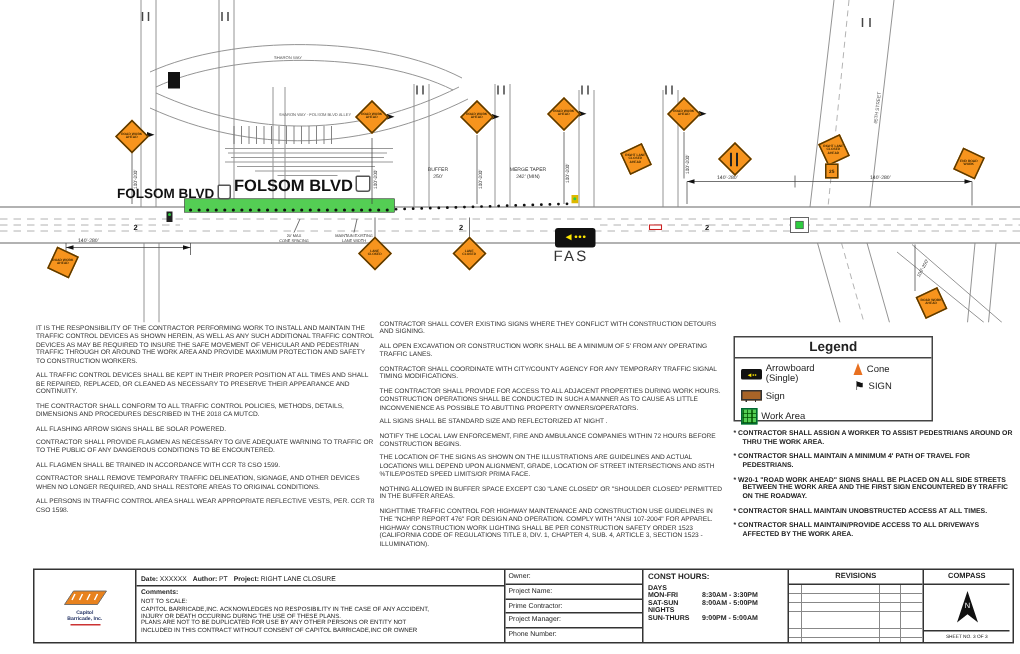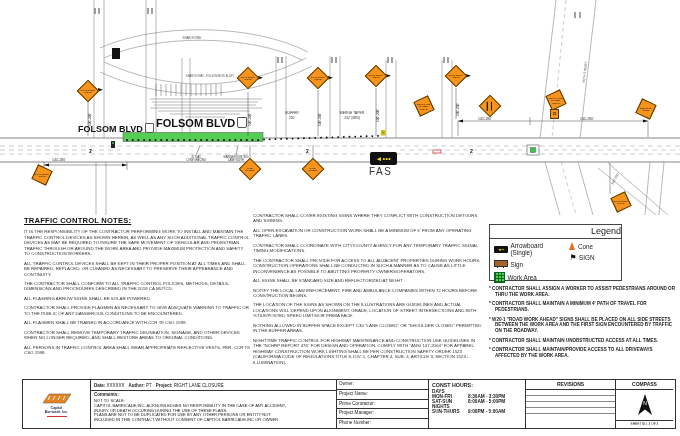--- a/index.html
+++ b/index.html
@@ -22,21 +22,21 @@
         font-size:3.2px;font-weight:bold;color:#3a2500;display:flex;align-items:center;justify-content:center;box-sizing:border-box;}
   #fas-board{position:absolute;left:370px;top:152px;width:27px;height:13px;background:#111;border-radius:2px;
         color:#FFE800;font-size:6.5px;line-height:13px;text-align:center;letter-spacing:.5px;}
   #fas-label{position:absolute;left:369px;top:166px;font-size:10px;letter-spacing:1.5px;color:#333;}
   
   .col{position:absolute;font-size:4.4px;line-height:1.24;color:#333;}
   .col p{margin:0 0 4px 0;}
   .notes-title{font-size:7.6px;font-weight:bold;text-decoration:underline;letter-spacing:.2px;margin:0 0 4px 0;color:#111;}
   
   #legend{left:489px;top:224px;width:133px;height:57px;border:1px solid #444;box-sizing:border-box;background:#fff;}
-  #legend .hdr{height:13px;border-bottom:1px solid #444;text-align:right;font-weight:normal;font-size:9px;line-height:13px;}
+  #legend .hdr{height:13px;border-bottom:1px solid #444;text-align:center;font-weight:bold;font-size:9px;line-height:13px;}
   #legend .body{display:flex;padding:3px 4px;gap:4px;}
   #legend .lcol{display:flex;flex-direction:column;gap:3.5px;}
   #legend .lcol.c1{width:72px;} #legend .lcol.c2{width:48px;}
   .litem{display:flex;align-items:center;gap:2.5px;font-size:6.3px;}
   .ic-arrowboard{width:14px;height:7px;background:#111;border-radius:1px;color:#FFE800;font-size:4px;line-height:7px;text-align:center;flex:none;}
   .ic-cone{width:0;height:0;border-left:3.5px solid transparent;border-right:3.5px solid transparent;border-bottom:8px solid #E87020;flex:none;}
   .ic-sign{width:12px;height:5px;background:#a86428;border:0.6px solid #333;position:relative;flex:none;margin-bottom:2px;}
   .ic-sign::after{content:"";position:absolute;left:2px;top:5px;width:7px;height:2px;
         background:linear-gradient(90deg,#333 0 1px,transparent 1px 6px,#333 6px 7px);}
   .ic-signblack{font-size:8px;line-height:8px;color:#111;flex:none;}
@@ -225,21 +225,20 @@
     </div>
   <div class="sign t2" style="left:34px;top:167px;">
       <span class="sl">ROAD WORK AHEAD</span>
     </div>
   <div class="sign t1" style="left:613px;top:194px;">
       <span class="sl">ROAD WORK AHEAD</span>
     </div>
 </div>
 
 <div class="col abs" style="left:24px;top:216px;width:226px;">
-  <div class="notes-title">TRAFFIC CONTROL NOTES:</div>
   <p>IT IS THE RESPONSIBILITY OF THE CONTRACTOR PERFORMING WORK TO INSTALL AND MAINTAIN THE TRAFFIC CONTROL DEVICES AS SHOWN HEREIN, AS WELL AS ANY SUCH ADDITIONAL TRAFFIC CONTROL DEVICES AS MAY BE REQUIRED TO INSURE THE SAFE MOVEMENT OF VEHICULAR AND PEDESTRIAN TRAFFIC THROUGH OR AROUND THE WORK AREA AND PROVIDE MAXIMUM PROTECTION AND SAFETY TO CONSTRUCTION WORKERS.</p>
   <p>ALL TRAFFIC CONTROL DEVICES SHALL BE KEPT IN THEIR PROPER POSITION AT ALL TIMES AND SHALL BE REPAIRED, REPLACED, OR CLEANED AS NECESSARY TO PRESERVE THEIR APPEARANCE AND CONTINUITY.</p>
   <p>THE CONTRACTOR SHALL CONFORM TO ALL TRAFFIC CONTROL POLICIES, METHODS, DETAILS, DIMENSIONS AND PROCEDURES DESCRIBED IN THE 2018 CA MUTCD.</p>
   <p>ALL FLASHING ARROW SIGNS SHALL BE SOLAR POWERED.</p>
   <p>CONTRACTOR SHALL PROVIDE FLAGMEN AS NECESSARY TO GIVE ADEQUATE WARNING TO TRAFFIC OR TO THE PUBLIC OF ANY DANGEROUS CONDITIONS TO BE ENCOUNTERED.</p>
   <p>ALL FLAGMEN SHALL BE TRAINED IN ACCORDANCE WITH CCR T8 CSO 1599.</p>
   <p>CONTRACTOR SHALL REMOVE TEMPORARY TRAFFIC DELINEATION, SIGNAGE, AND OTHER DEVICES WHEN NO LONGER REQUIRED, AND SHALL RESTORE AREAS TO ORIGINAL CONDITIONS.</p>
   <p>ALL PERSONS IN TRAFFIC CONTROL AREA SHALL WEAR APPROPRIATE REFLECTIVE VESTS, PER. CCR T8 CSO 1598.</p>
 </div>
 

